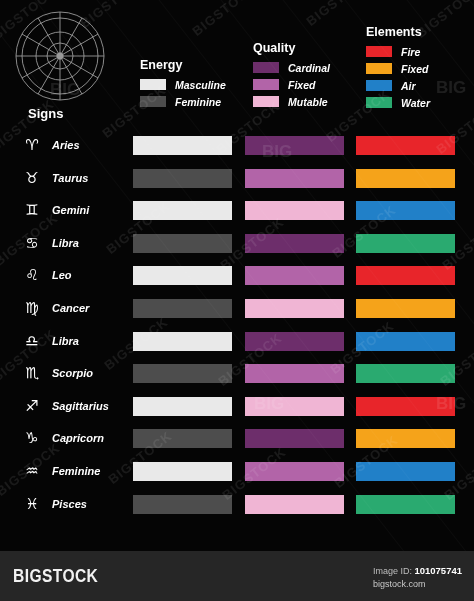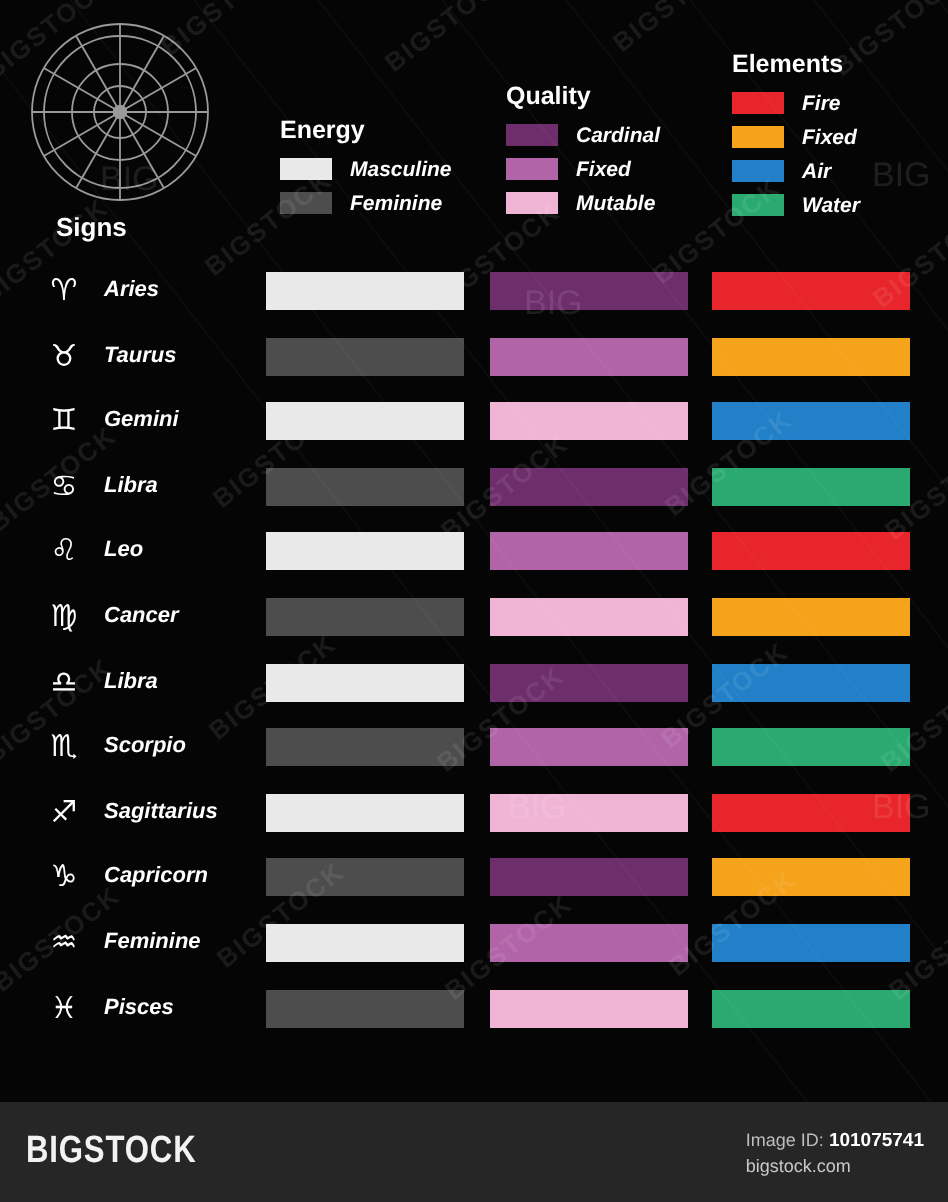--- a/index.html
+++ b/index.html
@@ -50,21 +50,21 @@
     font-family: "Liberation Sans", sans-serif;
     font-weight: 700;
     letter-spacing: 1px;
     transform: rotate(-38deg);
     white-space: nowrap;
   }
   .wm-big {
     position: absolute;
     color: rgba(255,255,255,.10);
     font-family: "Liberation Sans", sans-serif;
-    font-weight: 400;
+    font-weight: 700;
     white-space: nowrap;
     text-align: center;
   }
 
   
   .wheel-wrap {
     position: absolute;
     left: 14px; top: 10px;
     width: 92px; height: 92px;
   }

